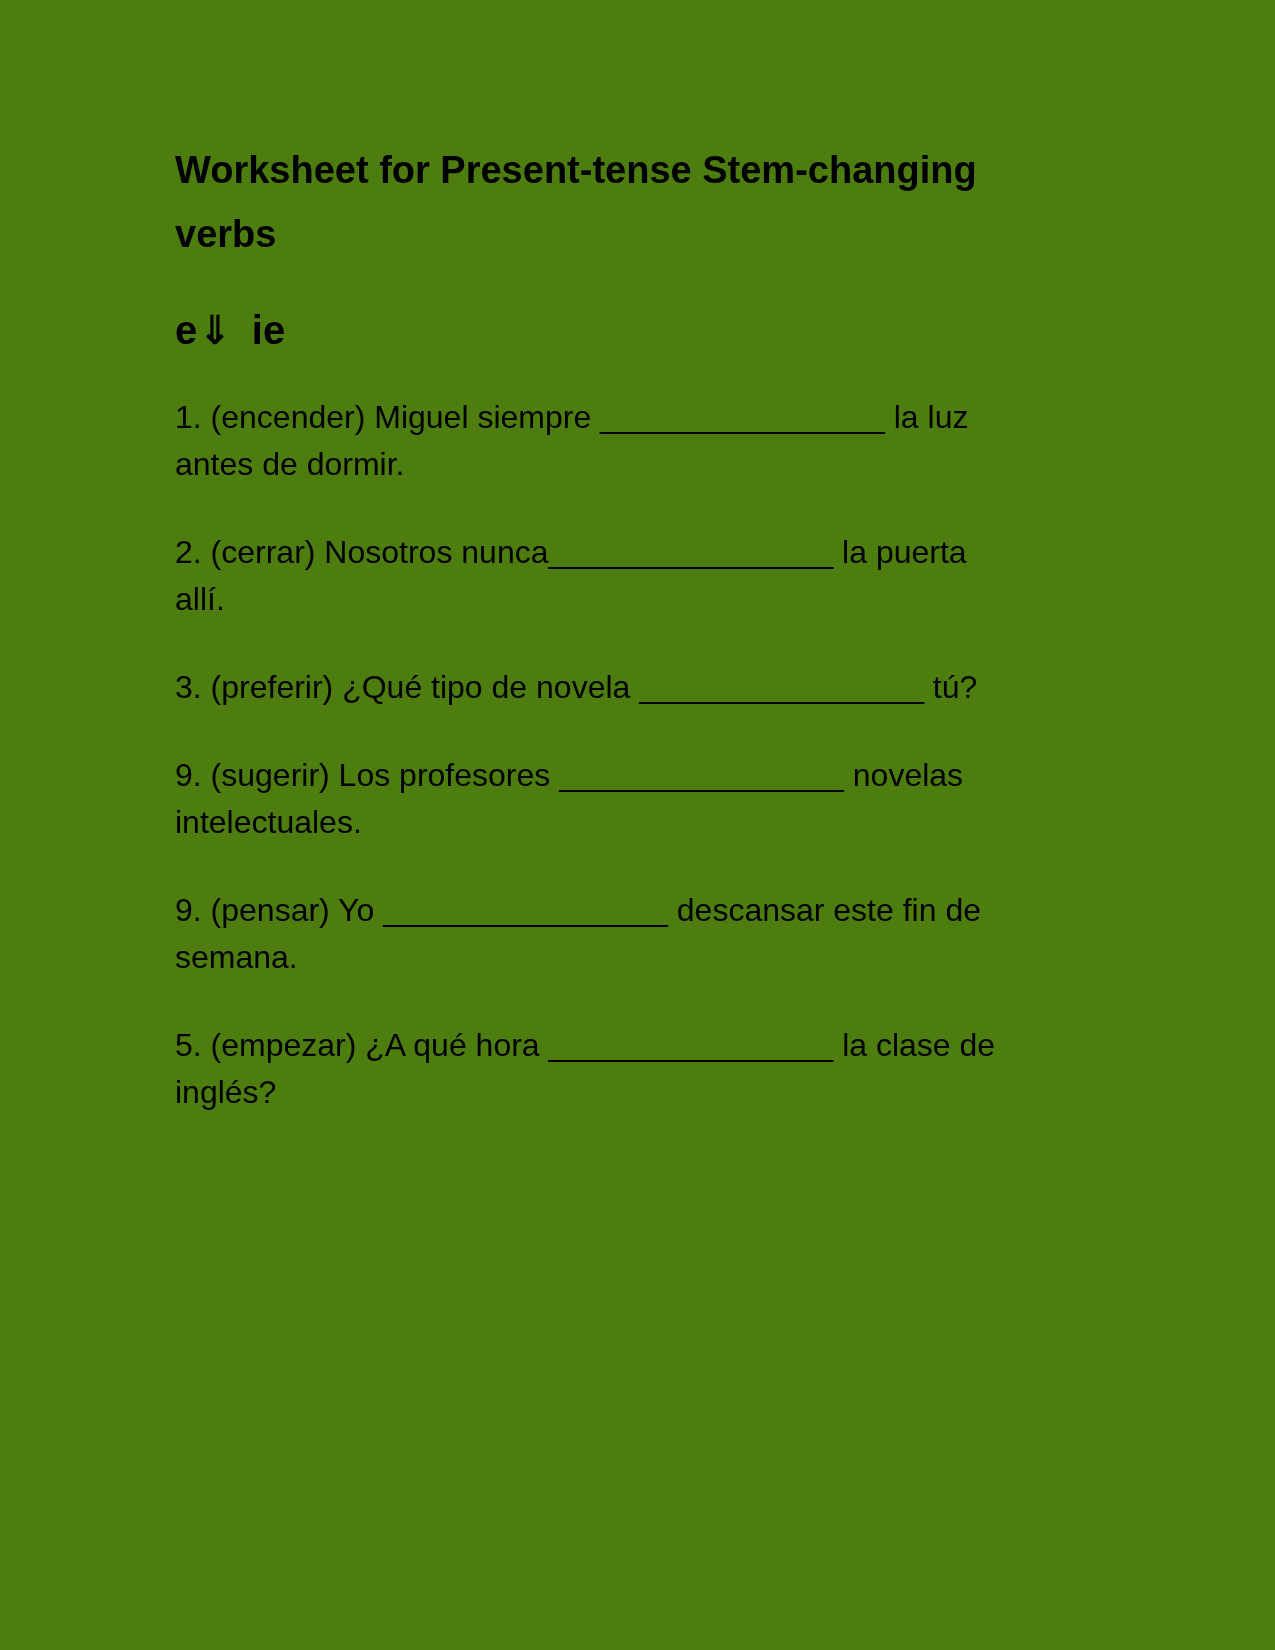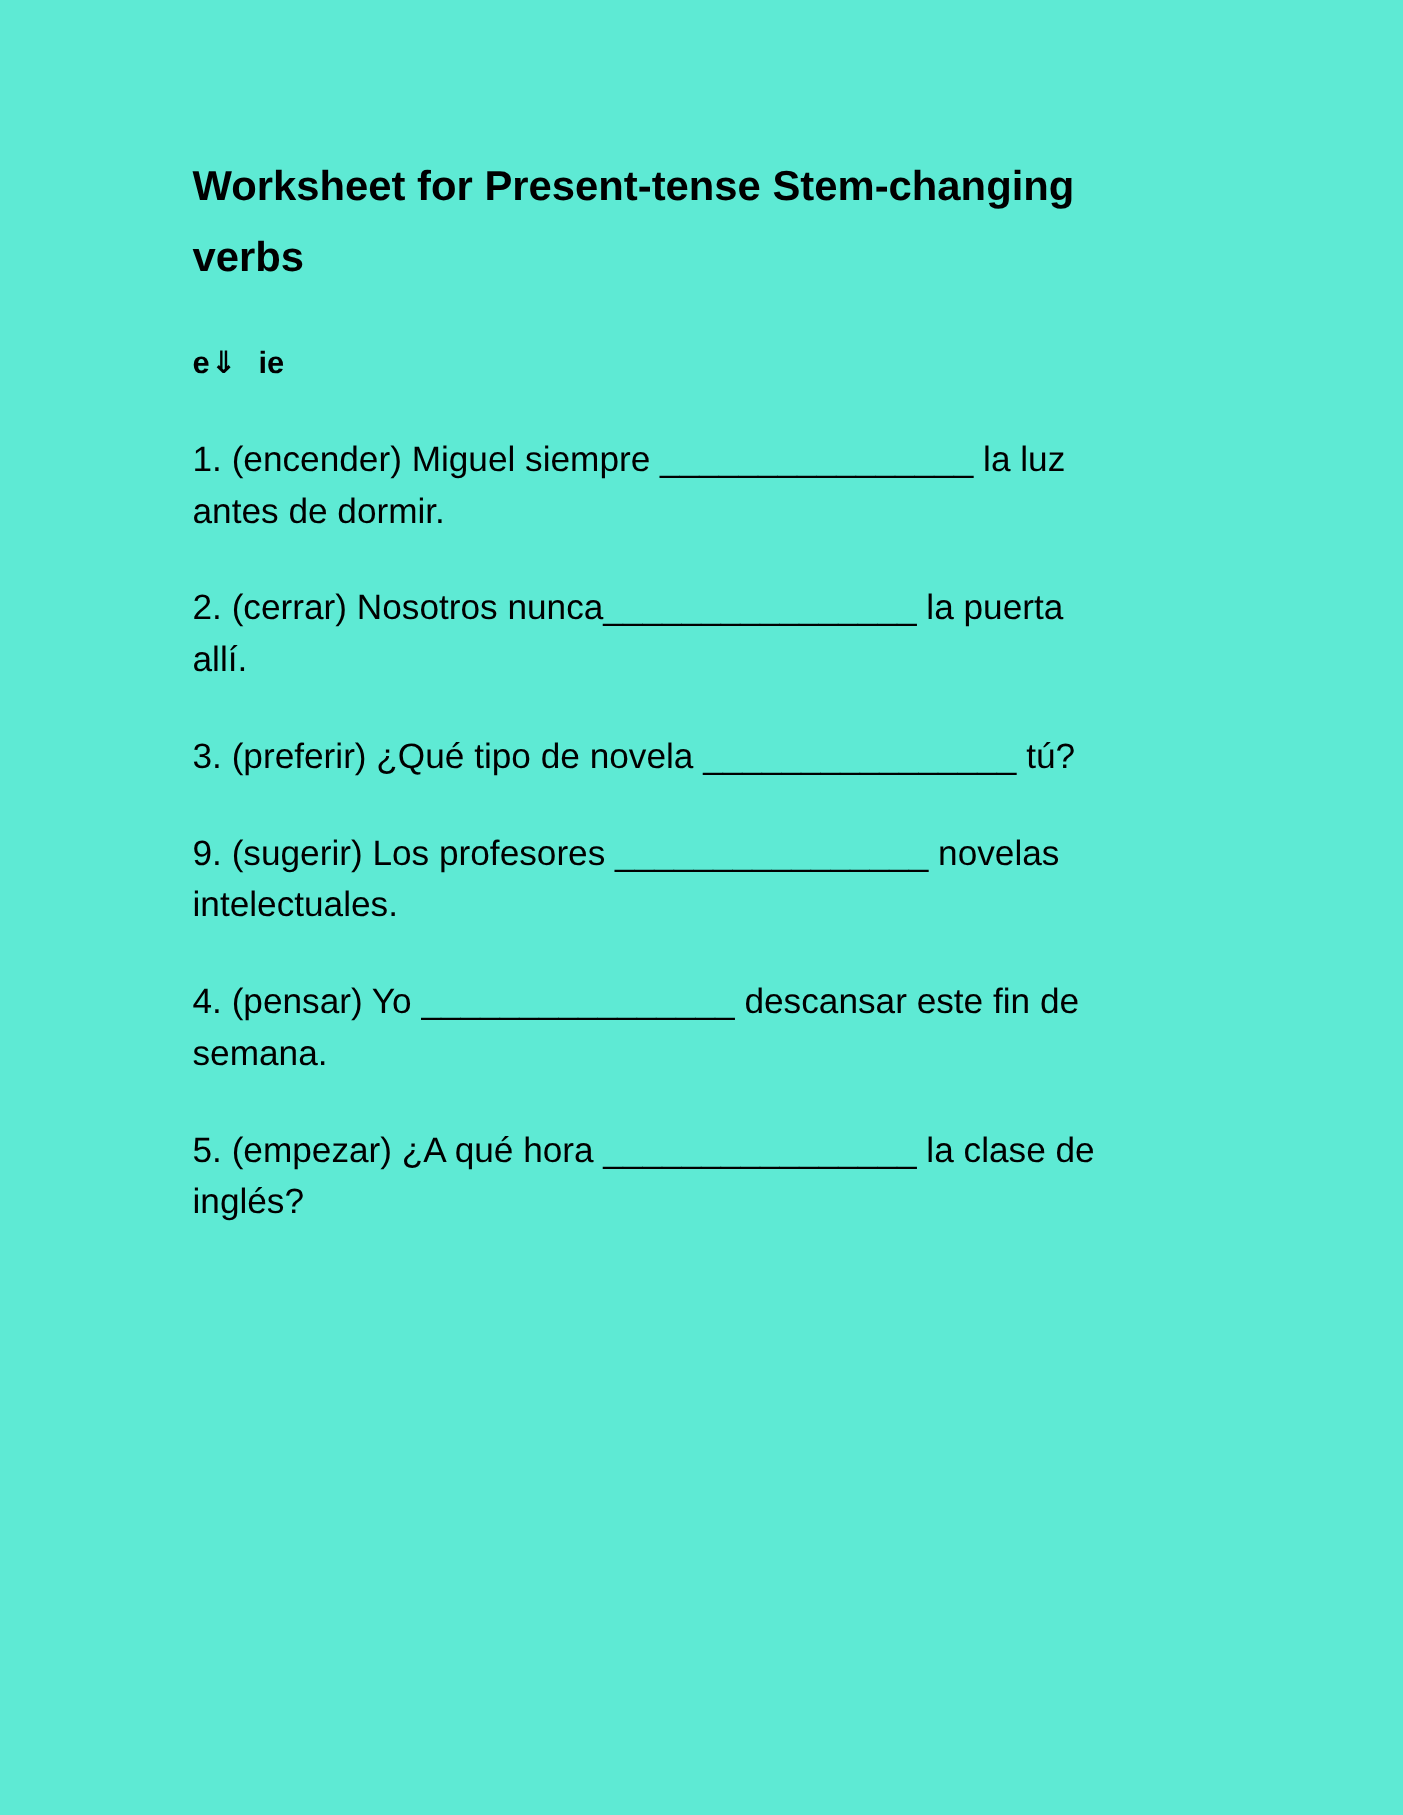--- a/index.html
+++ b/index.html
@@ -4,40 +4,40 @@
 <style>
   html, body {
     margin: 0;
     padding: 0;
     background: #ffffff;
   }
   .page {
     position: relative;
     width: 1275px;
     height: 1650px;
-    background: #5eead4;
+    background: #4d7c0f;
     color: #000000;
     font-family: "Liberation Sans", "DejaVu Sans", sans-serif;
     overflow: hidden;
   }
   .content {
     position: absolute;
     left: 175px;
     top: 138px;
     width: 920px;
   }
   .title {
     font-size: 38px;
     font-weight: 700;
     line-height: 64px;
     margin: 0 0 40px 0;
     white-space: pre-wrap;
   }
   .section-heading {
-    font-size: 28px;
+    font-size: 40px;
     font-weight: 700;
     line-height: 48px;
     margin: 0 0 40px 0;
   }
   .section-heading .stem-letter { margin-right: 1px; }
   .section-heading .arrow-glyph { margin-right: 20px; }
   .question {
     font-size: 32px;
     font-weight: 400;
     line-height: 47px;
@@ -59,20 +59,20 @@
     </h2>
 
     <div class="question-list">
         <p class="question">1. (encender) Miguel siempre ________________ la luz
 antes de dormir.</p>
         <p class="question">2. (cerrar) Nosotros nunca________________ la puerta
 allí.</p>
         <p class="question">3. (preferir) ¿Qué tipo de novela ________________ tú?</p>
         <p class="question">9. (sugerir) Los profesores ________________ novelas
 intelectuales.</p>
-        <p class="question">4. (pensar) Yo ________________ descansar este fin de
+        <p class="question">9. (pensar) Yo ________________ descansar este fin de
 semana.</p>
         <p class="question">5. (empezar) ¿A qué hora ________________ la clase de
 inglés?</p>
       </div>
 
   </div>
 </div>
 
 </body></html>

